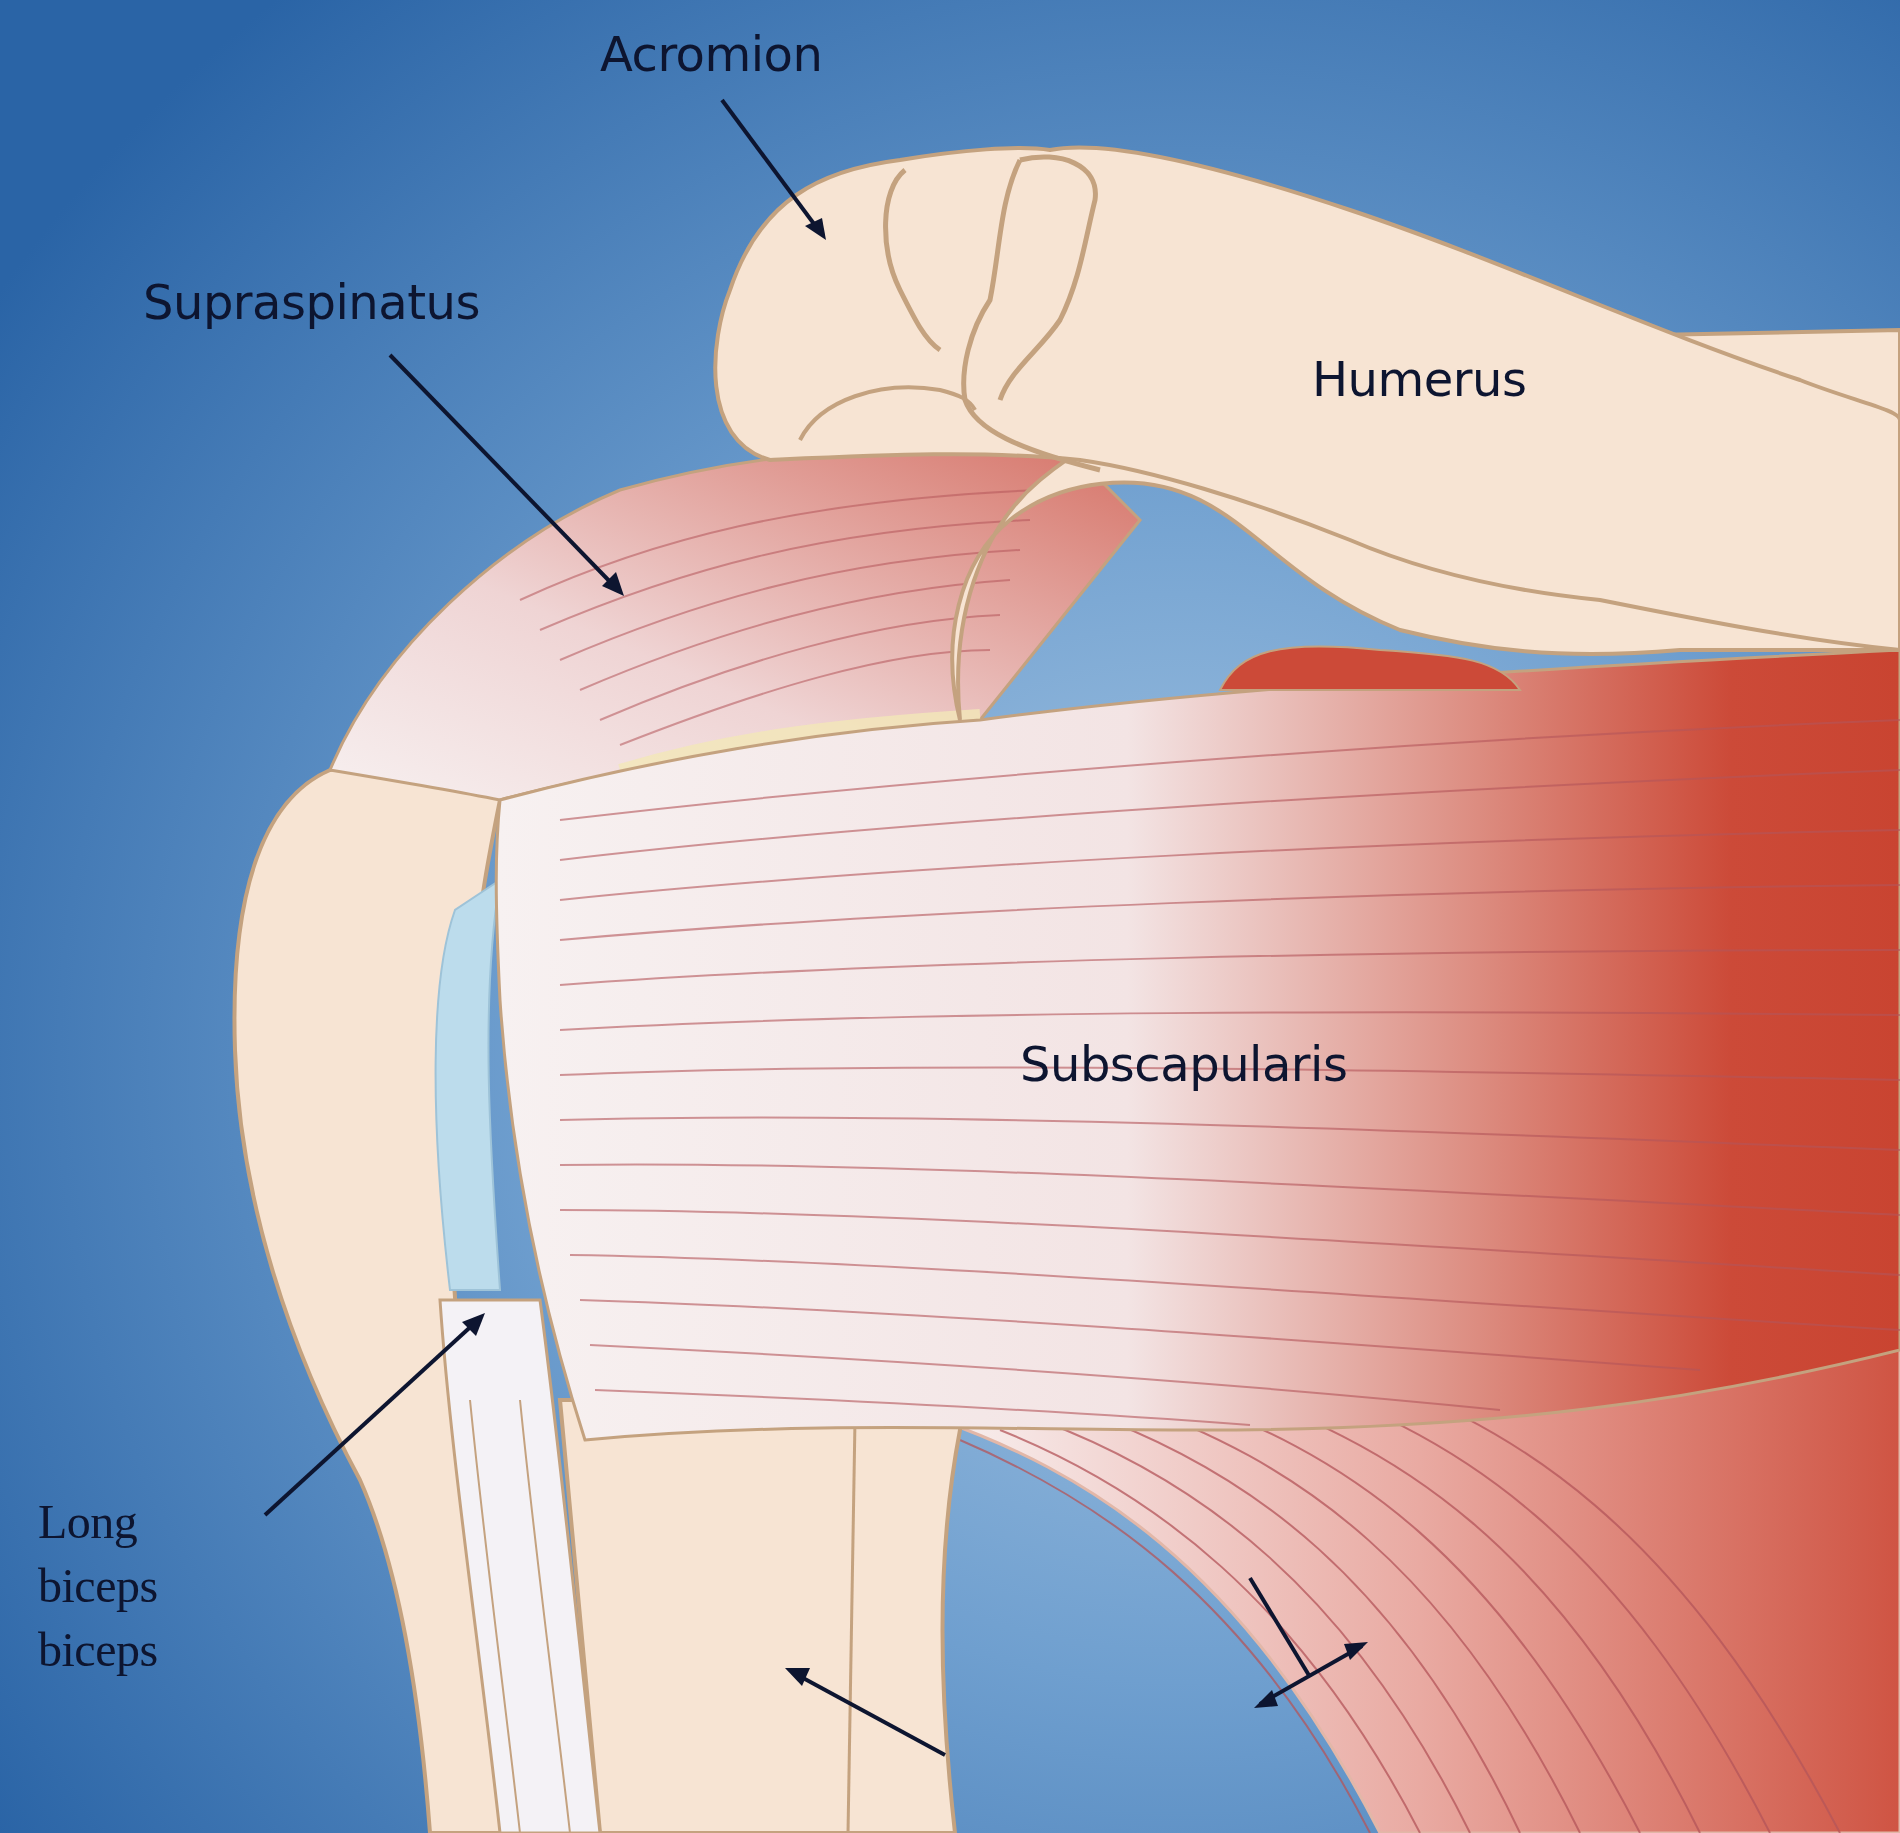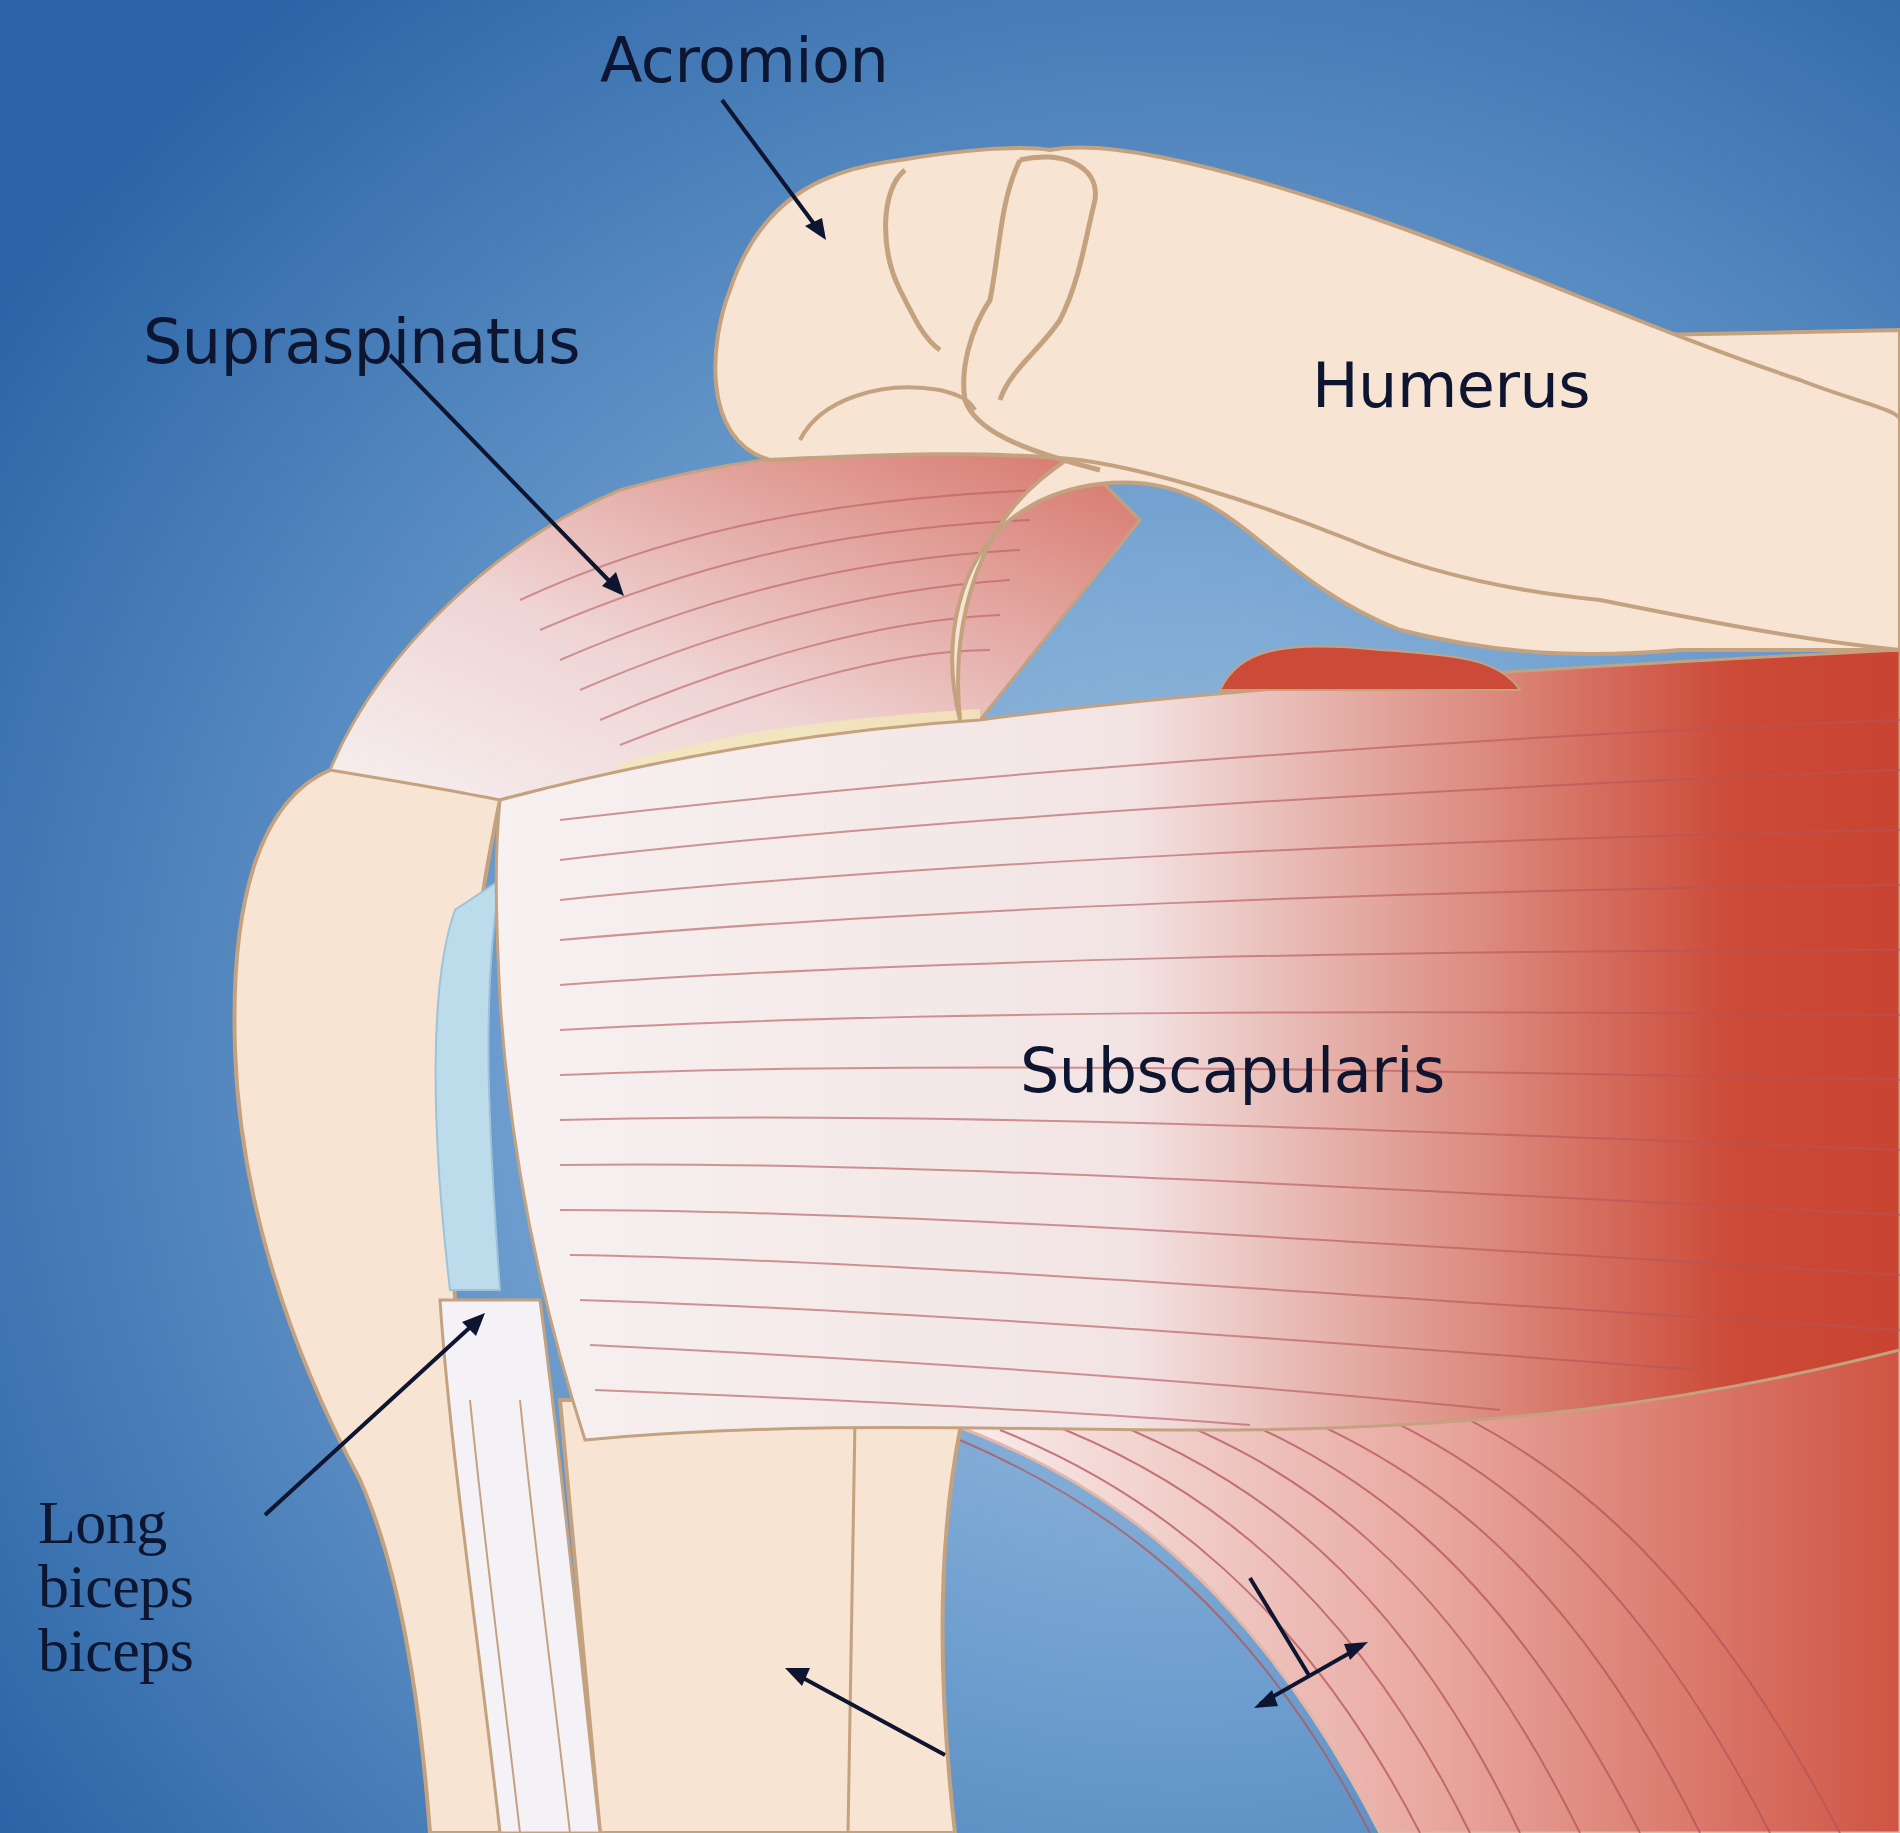--- a/index.html
+++ b/index.html
@@ -3,21 +3,21 @@
 <meta charset="utf-8">
 <style>
   html, body { margin: 0; padding: 0; }
   body { width: 1900px; height: 1833px; overflow: hidden; background: #2f6fae; }
   #stage { position: relative; width: 1900px; height: 1833px; }
   #stage svg { position: absolute; left: 0; top: 0; }
   .label {
     position: absolute;
     font-family: "DejaVu Sans", "Liberation Sans", sans-serif;
     color: #0d1530;
-    font-size: 62px;
+    font-size: 48px;
     line-height: 1;
     white-space: nowrap;
     letter-spacing: -0.5px;
   }
   .label.multiline { line-height: 64px; white-space: normal; font-family: Liberation Serif, serif; }
   .label span { display: block; }
 </style>
 </head>
 <body>
 
@@ -139,21 +139,21 @@
       <polygon points="826,240 805,226 822,218"></polygon>
       <polygon points="624,596 602,586 616,572"></polygon>
       <polygon points="485,1313 476,1336 462,1322"></polygon>
       <polygon points="785,1668 810,1668 802,1686"></polygon>
       <polygon points="1368,1642 1350,1660 1344,1644"></polygon>
       <polygon points="1254,1708 1272,1690 1278,1706"></polygon>
     </g>
   </svg>
 
   <div class="label" style="left:600px; top:30px;">Acromion</div>
-  <div class="label" style="left:143px; top:278px;margin-top:33px;">Supraspinatus</div>
+  <div class="label" style="left:143px; top:278px;">Supraspinatus</div>
   <div class="label" style="left:1312px; top:355px;">Humerus</div>
   <div class="label" style="left:1020px; top:1040px;">Subscapularis</div>
   <div class="label multiline" style="left:38px; top:1490px;">
     <span>Long</span>
     <span>biceps</span>
     <span>biceps</span>
   </div>
 </div>
 
 </body></html>

